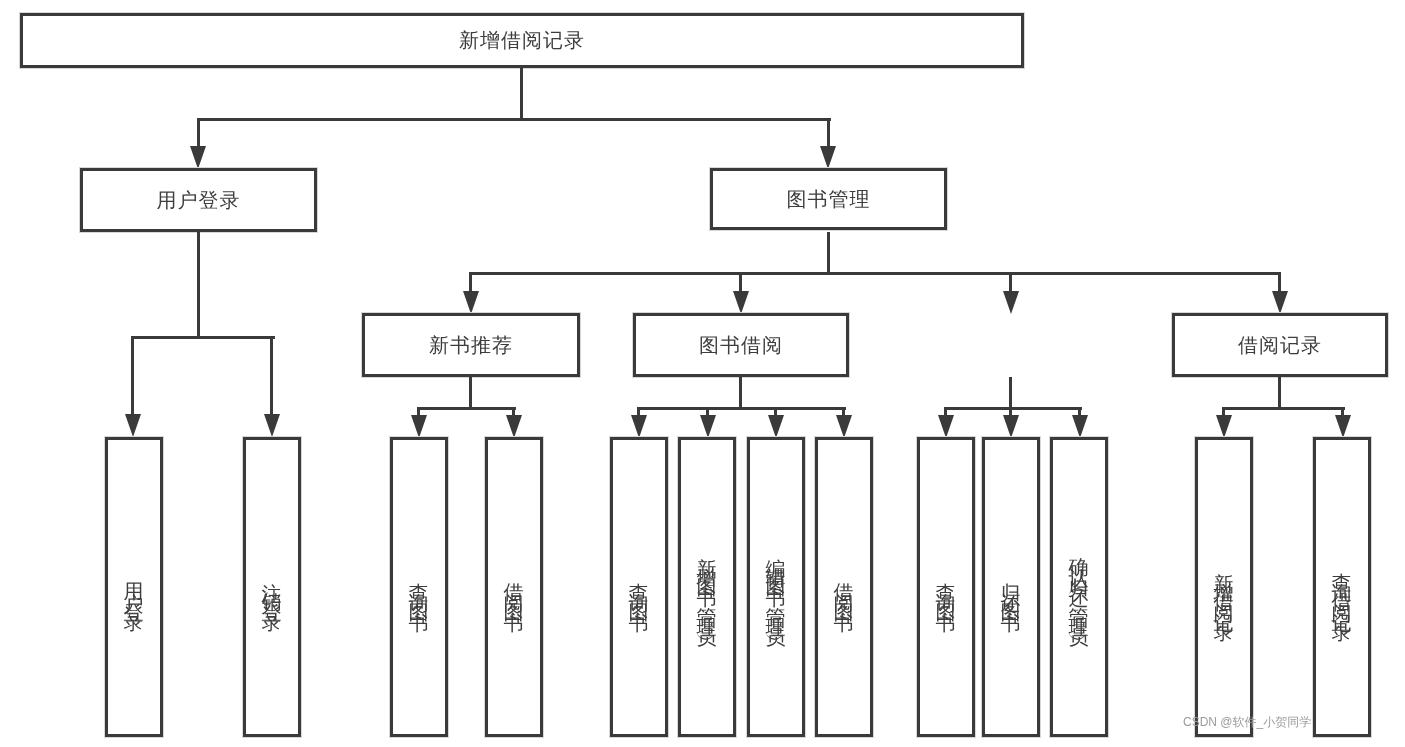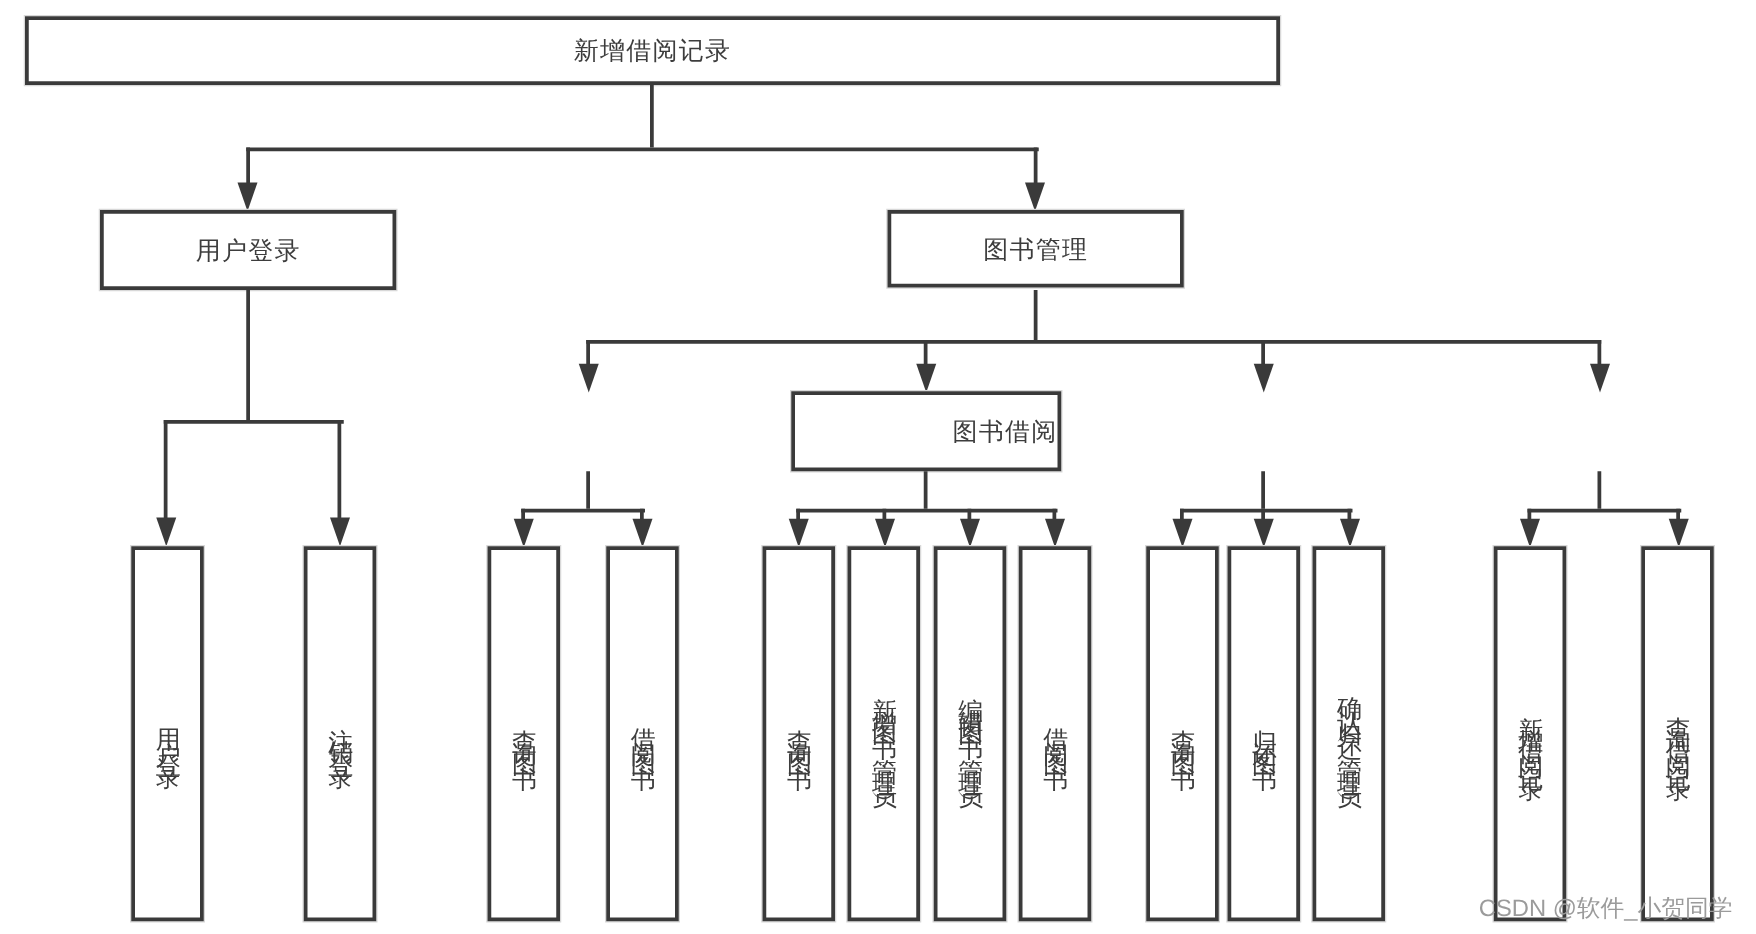--- a/index.html
+++ b/index.html
@@ -50,21 +50,21 @@
     position: absolute;
     width: 0; height: 0;
     border-left: 8px solid transparent;
     border-right: 8px solid transparent;
     border-top: 23px solid #3a3a3a;
   }
   .watermark {
     position: absolute;
     left: 1183px;
     top: 714px;
-    font-size: 19px;
+    font-size: 12px;
     color: #9b9b9b;
     white-space: nowrap;
   }
 </style>
 </head>
 <body>
 
 <div class="canvas">
 
   <div class="box" style="left:20px; top:13px; width:1004px; height:55px;">
@@ -96,22 +96,28 @@
   <div class="hline" style="left:469px; top:272px; width:812px;"></div>
   <div class="vline" style="left:469px; top:272px; height:22px;"></div>
   <div class="ah" style="left:463px; top:291px;"></div>
   <div class="vline" style="left:739px; top:272px; height:22px;"></div>
   <div class="ah" style="left:733px; top:291px;"></div>
   <div class="vline" style="left:1009px; top:272px; height:22px;"></div>
   <div class="ah" style="left:1003px; top:291px;"></div>
   <div class="vline" style="left:1278px; top:272px; height:22px;"></div>
   <div class="ah" style="left:1272px; top:291px;"></div>
 
-  <div class="box" style="left:633px; top:313px; width:216px; height:64px;justify-content:flex-end;">
+  <div class="box" style="left:362px; top:313px; width:218px; height:64px;">
+    <span>新书推荐</span>
+  </div>
+  <div class="box" style="left:633px; top:313px; width:216px; height:64px;">
     <span>图书借阅</span>
+  </div>
+  <div class="box" style="left:1172px; top:313px; width:216px; height:64px;">
+    <span>借阅记录</span>
   </div>
 
   <div class="vline" style="left:469px; top:377px; height:30px;"></div>
   <div class="hline" style="left:417px; top:407px; width:99px;"></div>
   <div class="vline" style="left:417px; top:407px; height:12px;"></div>
   <div class="ah" style="left:411px; top:415px;"></div>
   <div class="vline" style="left:512px; top:407px; height:12px;"></div>
   <div class="ah" style="left:506px; top:415px;"></div>
 
   <div class="vline" style="left:739px; top:377px; height:30px;"></div>

